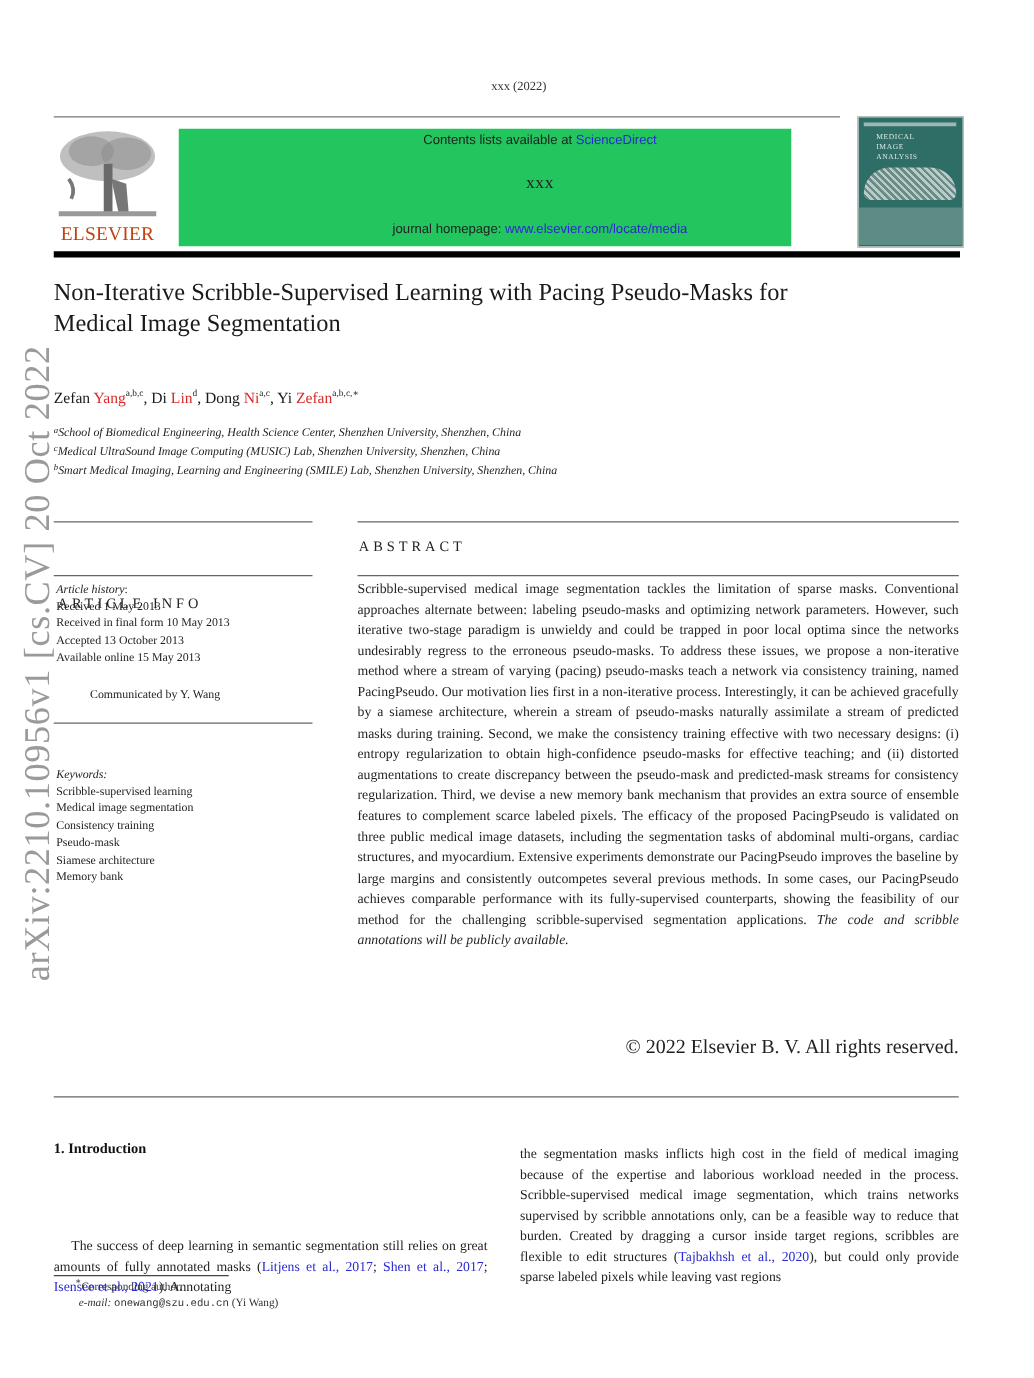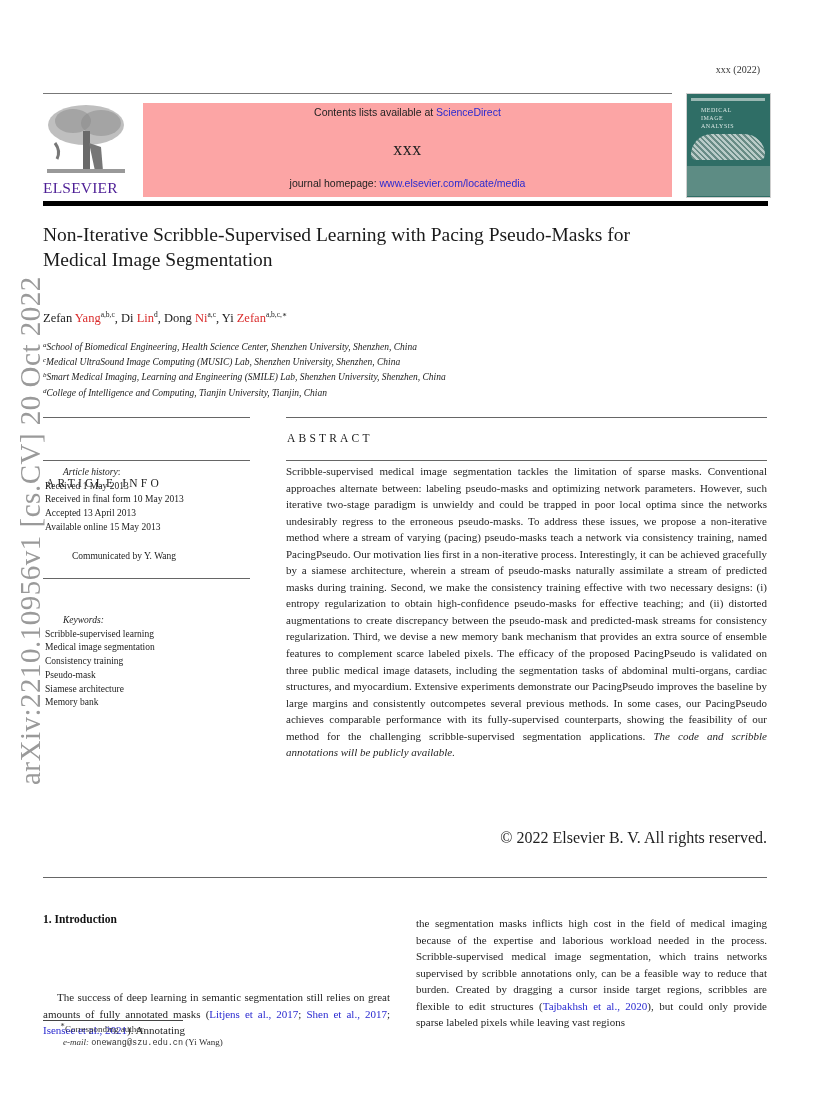--- a/index.html
+++ b/index.html
@@ -1,52 +1,52 @@
 <!DOCTYPE html>
 <html><head>
 <meta charset="utf-8">
 <style>
   html, body { margin: 0; padding: 0; background: #ffffff; }
   body { width: 827px; height: 1102px; position: relative; overflow: hidden;
          font-family: "Liberation Serif", "DejaVu Serif", serif; color: #1a1a1a; }
   .abs { position: absolute; }
-  .running-head { top: 64px; left: 0; width: 760px; text-align: right; font-size: 10px; color: #333; }
+  .running-head { top: 64px; left: 0; width: 760px; text-align: center; font-size: 10px; color: #333; padding-left: 35px; }
   .hdr-topline { top: 93px; left: 43px; width: 629px; height: 1px; background: #777; }
-  .hdr-box { top: 103px; left: 143px; width: 529px; height: 94px; background: #fca5a5; }
+  .hdr-box { top: 103px; left: 143px; width: 446px; height: 94px; background: #22c55e; padding-left: 44px; }
   .hdr-box .contents { position: absolute; top: 3px; width: 100%; text-align: center;
                        font-family: "Liberation Sans", sans-serif; font-size: 10.5px; color: #222; }
-  .hdr-box .jname { position: absolute; top: 36px; width: 100%; text-align: center; font-size: 18px; color: #222; letter-spacing: 0.5px; }
+  .hdr-box .jname { position: absolute; top: 36px; width: 100%; text-align: center; font-size: 14px; color: #222; letter-spacing: 0.5px; }
   .hdr-box .homepage { position: absolute; top: 74px; width: 100%; text-align: center;
                        font-family: "Liberation Sans", sans-serif; font-size: 10.5px; color: #222; }
   .link { color: #2a2ad0; }
   .hdr-bottom { top: 201px; left: 43px; width: 725px; height: 5px; background: #000; }
   .logo { top: 103px; left: 43px; width: 86px; height: 94px; }
-  .logo-word { position: absolute; bottom: 0; left: 0; width: 86px; 
-               color: #4c1d95; font-size: 15.5px; letter-spacing: 0.2px; }
+  .logo-word { position: absolute; bottom: 0; left: 0; width: 86px; text-align: center;
+               color: #c2410c; font-size: 15.5px; letter-spacing: 0.2px; }
   .cover { top: 93px; left: 686px; width: 83px; height: 103px; background: #2f6e66; border: 1px solid #cfcfcf; }
   .cover .ctitle { position: absolute; top: 12px; left: 14px; font-size: 6px; color: #d7e6e3; line-height: 8px; letter-spacing: 0.5px; }
   .cover .brain { position: absolute; top: 40px; left: 4px; width: 74px; height: 26px; border-radius: 40px 40px 10px 10px;
                   background: repeating-linear-gradient(45deg,#c9d6d3 0 2px,#6f8f89 2px 4px); opacity: .9; }
   .cover .band { position: absolute; top: 72px; left: 0; width: 100%; height: 30px; background: #5d8c84; }
   .cover .topbar { position: absolute; top: 4px; left: 4px; width: 74px; height: 3px; background: #9bb9b4; }
 
   .title { top: 222px; left: 43px; width: 640px; font-size: 19.5px; line-height: 25px; color: #1a1a1a; }
   .authors { top: 311px; left: 43px; font-size: 12.5px; color: #1a1a1a; }
   .red { color: #d92b2b; }
   sup { font-size: 7.5px; vertical-align: 5px; line-height: 0; }
   .affils { top: 340px; left: 43px; font-size: 9.5px; line-height: 15.2px; font-style: italic; color: #222; }
   .affils sup { font-style: italic; font-size: 7px; vertical-align: 3px; }
 
   .arxiv { top: 785px; left: 14px; transform-origin: 0 0; transform: rotate(-90deg);
            font-size: 29px; color: #9a9a9a; white-space: nowrap; letter-spacing: 0.5px; }
 
   .rule { height: 1px; background: #666; }
   .section-cap { font-size: 11.5px; letter-spacing: 3.2px; color: #222; }
   .ai-list { font-size: 9.5px; line-height: 13.7px; color: #222; }
-  .ai-list .it { font-style: italic; margin-left: 18px; }
+  .ai-list .it { font-style: italic; }
 
   .abstract { top: 463px; left: 286px; width: 481px; font-size: 11px; line-height: 16.55px; text-align: justify; color: #1f1f1f; hyphens: auto; }
   .abstract .it { font-style: italic; }
   .copyright { top: 829px; left: 286px; width: 481px; text-align: right; font-size: 16px; color: #1f1f1f; }
 
   .intro-h { top: 913px; left: 43px; font-size: 11.5px; font-weight: bold; color: #111; }
   .intro-p { top: 989px; left: 43px; width: 347px; font-size: 11px; line-height: 16.5px; text-align: justify; text-indent: 14px; color: #1f1f1f; }
   .col2 { top: 915px; left: 416px; width: 351px; font-size: 11px; line-height: 16.5px; text-align: justify; color: #1f1f1f; }
   .blue { color: #2a2ad0; }
   .fn-rule { top: 1020px; left: 43px; width: 140px; height: 1px; background: #444; }
@@ -105,31 +105,30 @@
   <span><span>Zefan </span><span class="red">Yang</span><sup>a,b,c</sup><span>, </span></span>
   <span><span>Di </span><span class="red">Lin</span><sup>d</sup><span>, </span></span>
   <span><span>Dong </span><span class="red">Ni</span><sup>a,c</sup><span>, </span></span>
   <span><span>Yi </span><span class="red">Zefan</span><sup>a,b,c,∗</sup></span>
 </div>
 
 <div class="abs affils">
   <div><sup>a</sup><span>School of Biomedical Engineering, Health Science Center, Shenzhen University, Shenzhen, China</span></div>
   <div><sup>c</sup><span>Medical UltraSound Image Computing (MUSIC) Lab, Shenzhen University, Shenzhen, China</span></div>
   <div><sup>b</sup><span>Smart Medical Imaging, Learning and Engineering (SMILE) Lab, Shenzhen University, Shenzhen, China</span></div>
-  <div><sup>d</sup><span>College of Intelligence and Computing, Tianjin University, Tianjin, Chian</span></div>
 </div>
 
 <div class="abs rule" style="top:417px;left:43px;width:207px;"></div>
 <div class="abs section-cap" style="top:432px;left:46px;margin-top:45px;">ARTICLE INFO</div>
 <div class="abs rule" style="top:460px;left:43px;width:207px;"></div>
 <div class="abs ai-list" style="top:466px;left:45px;">
   <div><span class="it">Article history</span>:</div>
   <div>Received 1 May 2013</div>
   <div>Received in final form 10 May 2013</div>
-  <div>Accepted 13 April 2013</div>
+  <div>Accepted 13 October 2013</div>
   <div>Available online 15 May 2013</div>
 </div>
 <div class="abs ai-list" style="top:550px;left:60px;margin-left:12px;">Communicated by Y. Wang</div>
 <div class="abs rule" style="top:578px;left:43px;width:207px;"></div>
 <div class="abs ai-list" style="top:614px;left:45px;">
   <div class="it">Keywords:</div>
   <div>Scribble-supervised learning</div>
   <div>Medical image segmentation</div>
   <div>Consistency training</div>
   <div>Pseudo-mask</div>

